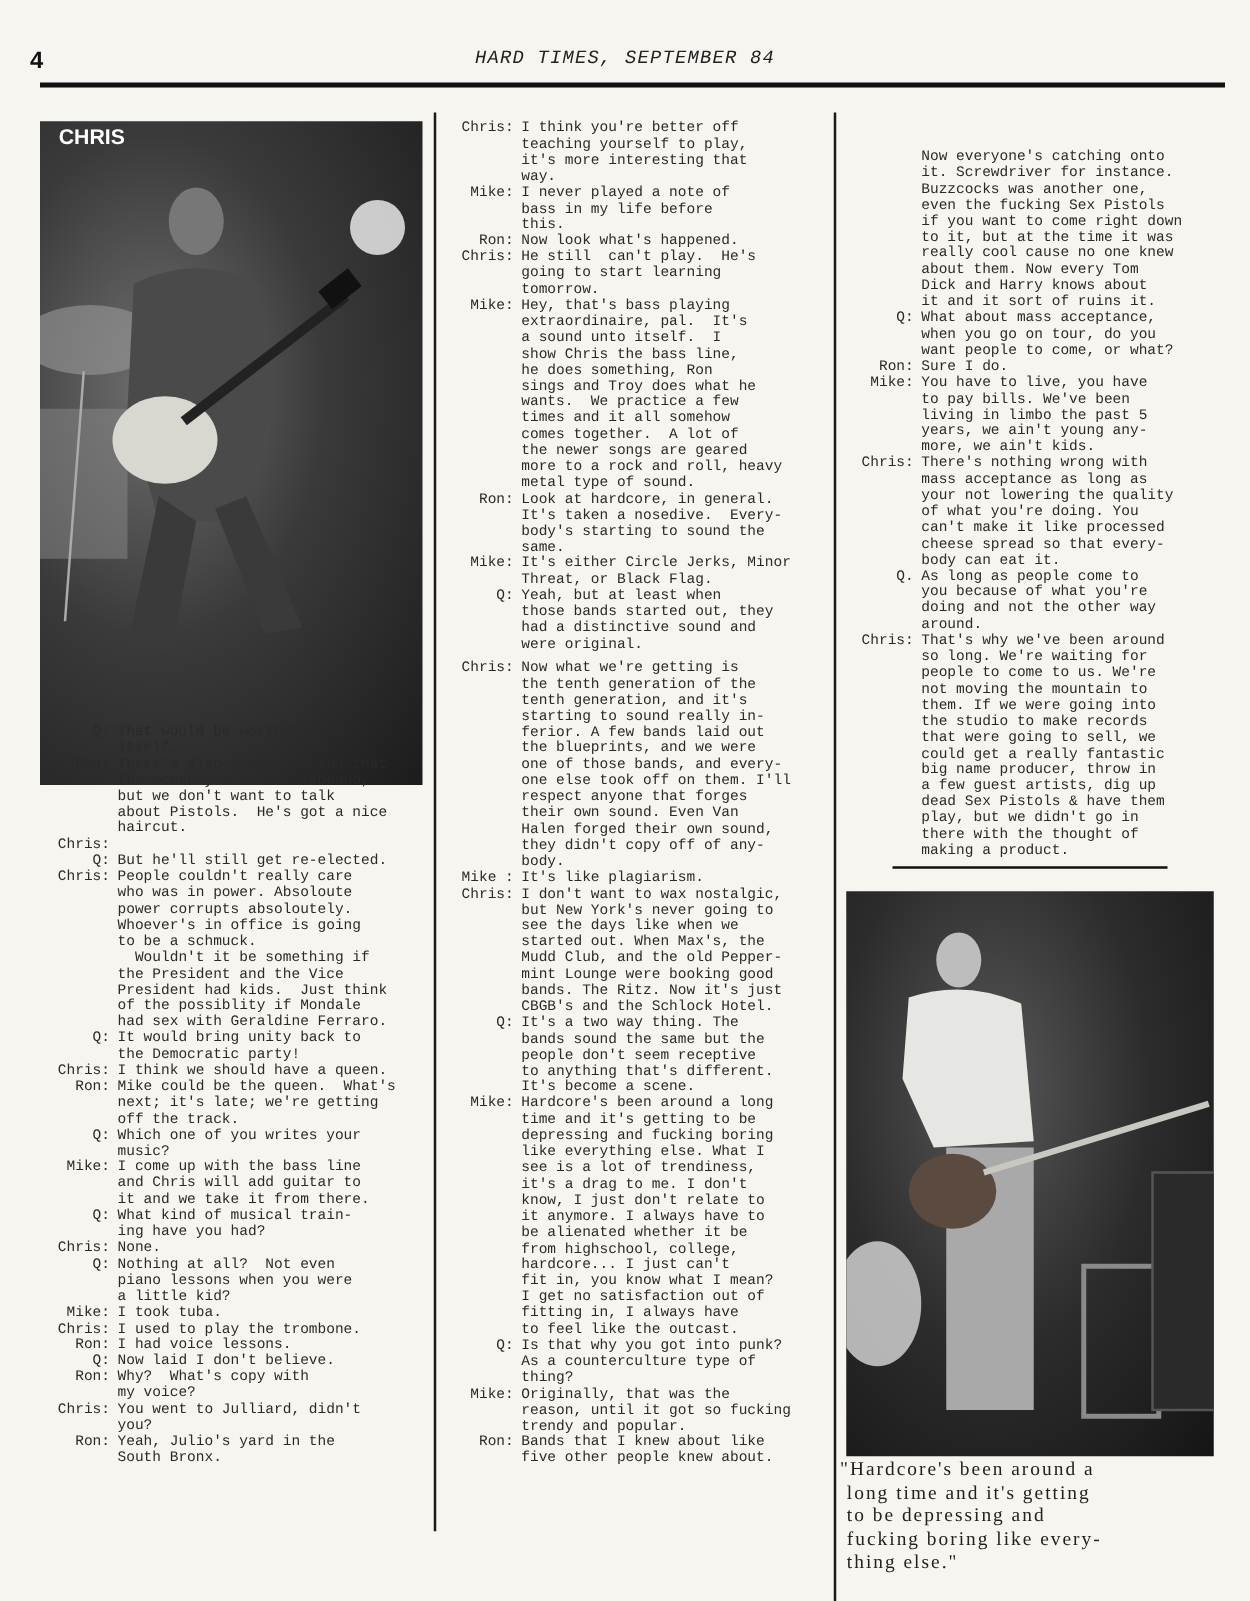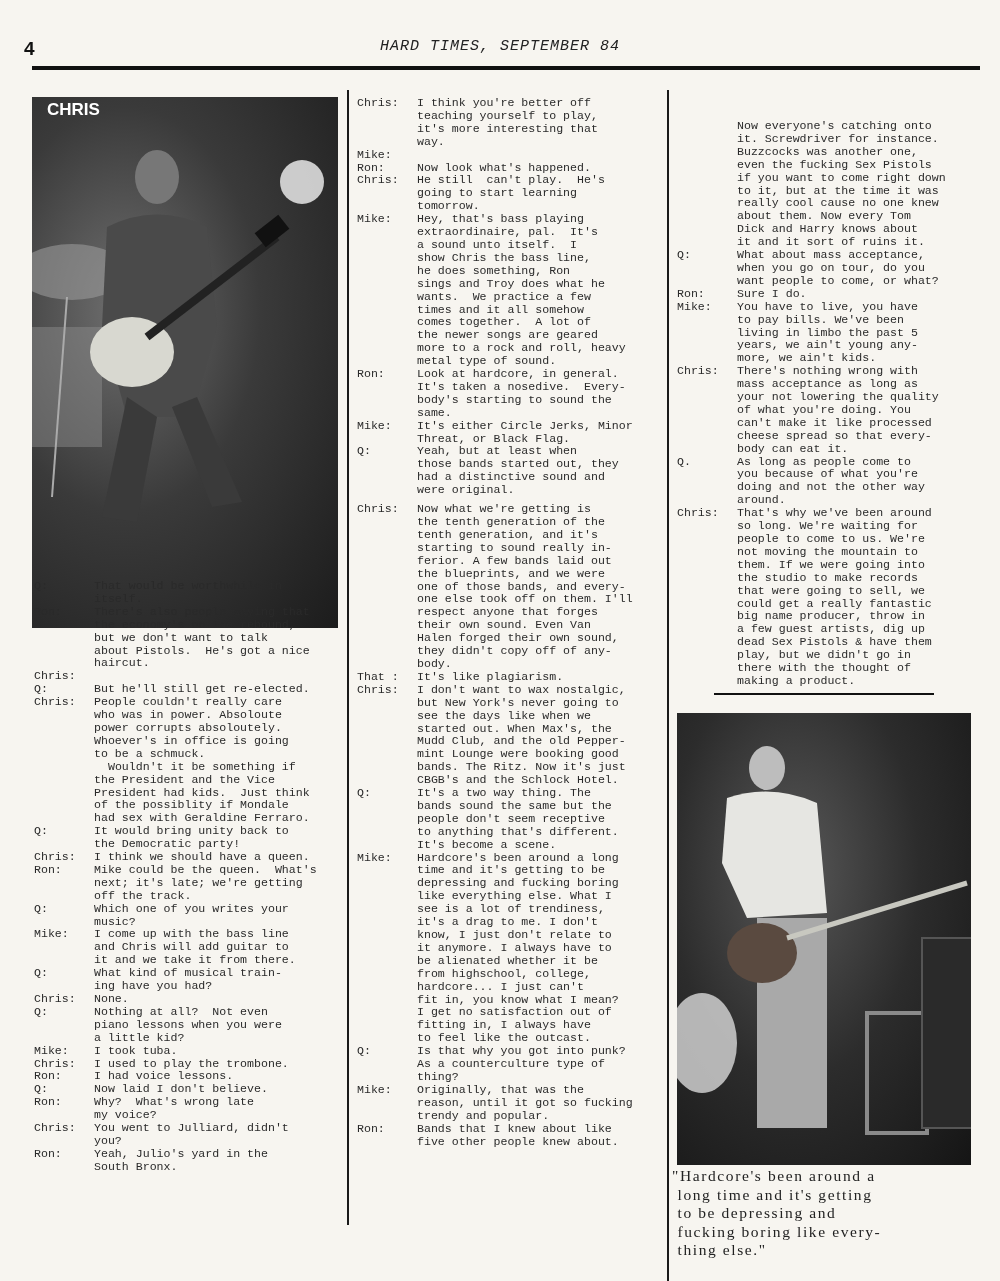--- a/index.html
+++ b/index.html
@@ -35,21 +35,21 @@
     background: radial-gradient(ellipse at 40% 35%, #585858 0%, #2c2c2c 50%, #151515 100%); }
   .photo-label {
     position: absolute; left: 15px; top: 3px;
     font-family: "Liberation Sans", sans-serif; font-weight: bold; font-size: 17px;
     color: #fff;
   }
   .silhouette { position: absolute; }
 
   .column { position: absolute; font-size: 11.6px; line-height: 12.9px; }
   .entry { display: flex; }
-  .speaker { width: 54px; padding-right: 6px; white-space: pre; flex: none; }
+  .speaker { width: 54px; text-align: right; padding-right: 6px; white-space: pre; flex: none; }
   .speech { flex: 1; white-space: pre-wrap; }
   .col-left { left: 34px; top: 580px; width: 310px; }
   .col-mid { left: 357px; top: 97px; width: 300px; }
   .col-right { left: 677px; top: 97px; width: 300px; margin-top: 23px; }
   .gap { height: 6px; }
   .short-rule { position: absolute; left: 714px; top: 693px; width: 220px; height: 2px; background: #111; }
 
   .pull-quote {
     position: absolute; left: 672px; top: 1167px; width: 320px;
     font-family: "Liberation Serif", "DejaVu Serif", serif;
@@ -170,21 +170,21 @@
   <div class="entry">
       <span class="speaker">Ron:</span>
       <span class="speech">I had voice lessons.</span>
     </div>
   <div class="entry">
       <span class="speaker">Q:</span>
       <span class="speech">Now laid I don't believe.</span>
     </div>
   <div class="entry">
       <span class="speaker">Ron:</span>
-      <span class="speech">Why?  What's wrong late
+      <span class="speech">Why?  What's copy with
 my voice?</span>
     </div>
   <div class="entry">
       <span class="speaker">Chris:</span>
       <span class="speech">You went to Julliard, didn't
 you?</span>
     </div>
   <div class="entry">
       <span class="speaker">Ron:</span>
       <span class="speech">Yeah, Julio's yard in the
@@ -195,20 +195,23 @@
 <div class="column col-mid">
   <div class="entry">
       <span class="speaker">Chris:</span>
       <span class="speech">I think you're better off
 teaching yourself to play,
 it's more interesting that
 way.</span>
     </div>
   <div class="entry">
       <span class="speaker">Mike:</span>
+      <span class="speech">I never played a note of
+bass in my life before
+this.</span>
     </div>
   <div class="entry">
       <span class="speaker">Ron:</span>
       <span class="speech">Now look what's happened.</span>
     </div>
   <div class="entry">
       <span class="speaker">Chris:</span>
       <span class="speech">He still  can't play.  He's
 going to start learning
 tomorrow.</span>
@@ -258,21 +261,21 @@
 the blueprints, and we were
 one of those bands, and every-
 one else took off on them. I'll
 respect anyone that forges
 their own sound. Even Van
 Halen forged their own sound,
 they didn't copy off of any-
 body.</span>
     </div>
   <div class="entry">
-      <span class="speaker">That :</span>
+      <span class="speaker">Mike :</span>
       <span class="speech">It's like plagiarism.</span>
     </div>
   <div class="entry">
       <span class="speaker">Chris:</span>
       <span class="speech">I don't want to wax nostalgic,
 but New York's never going to
 see the days like when we
 started out. When Max's, the
 Mudd Club, and the old Pepper-
 mint Lounge were booking good

